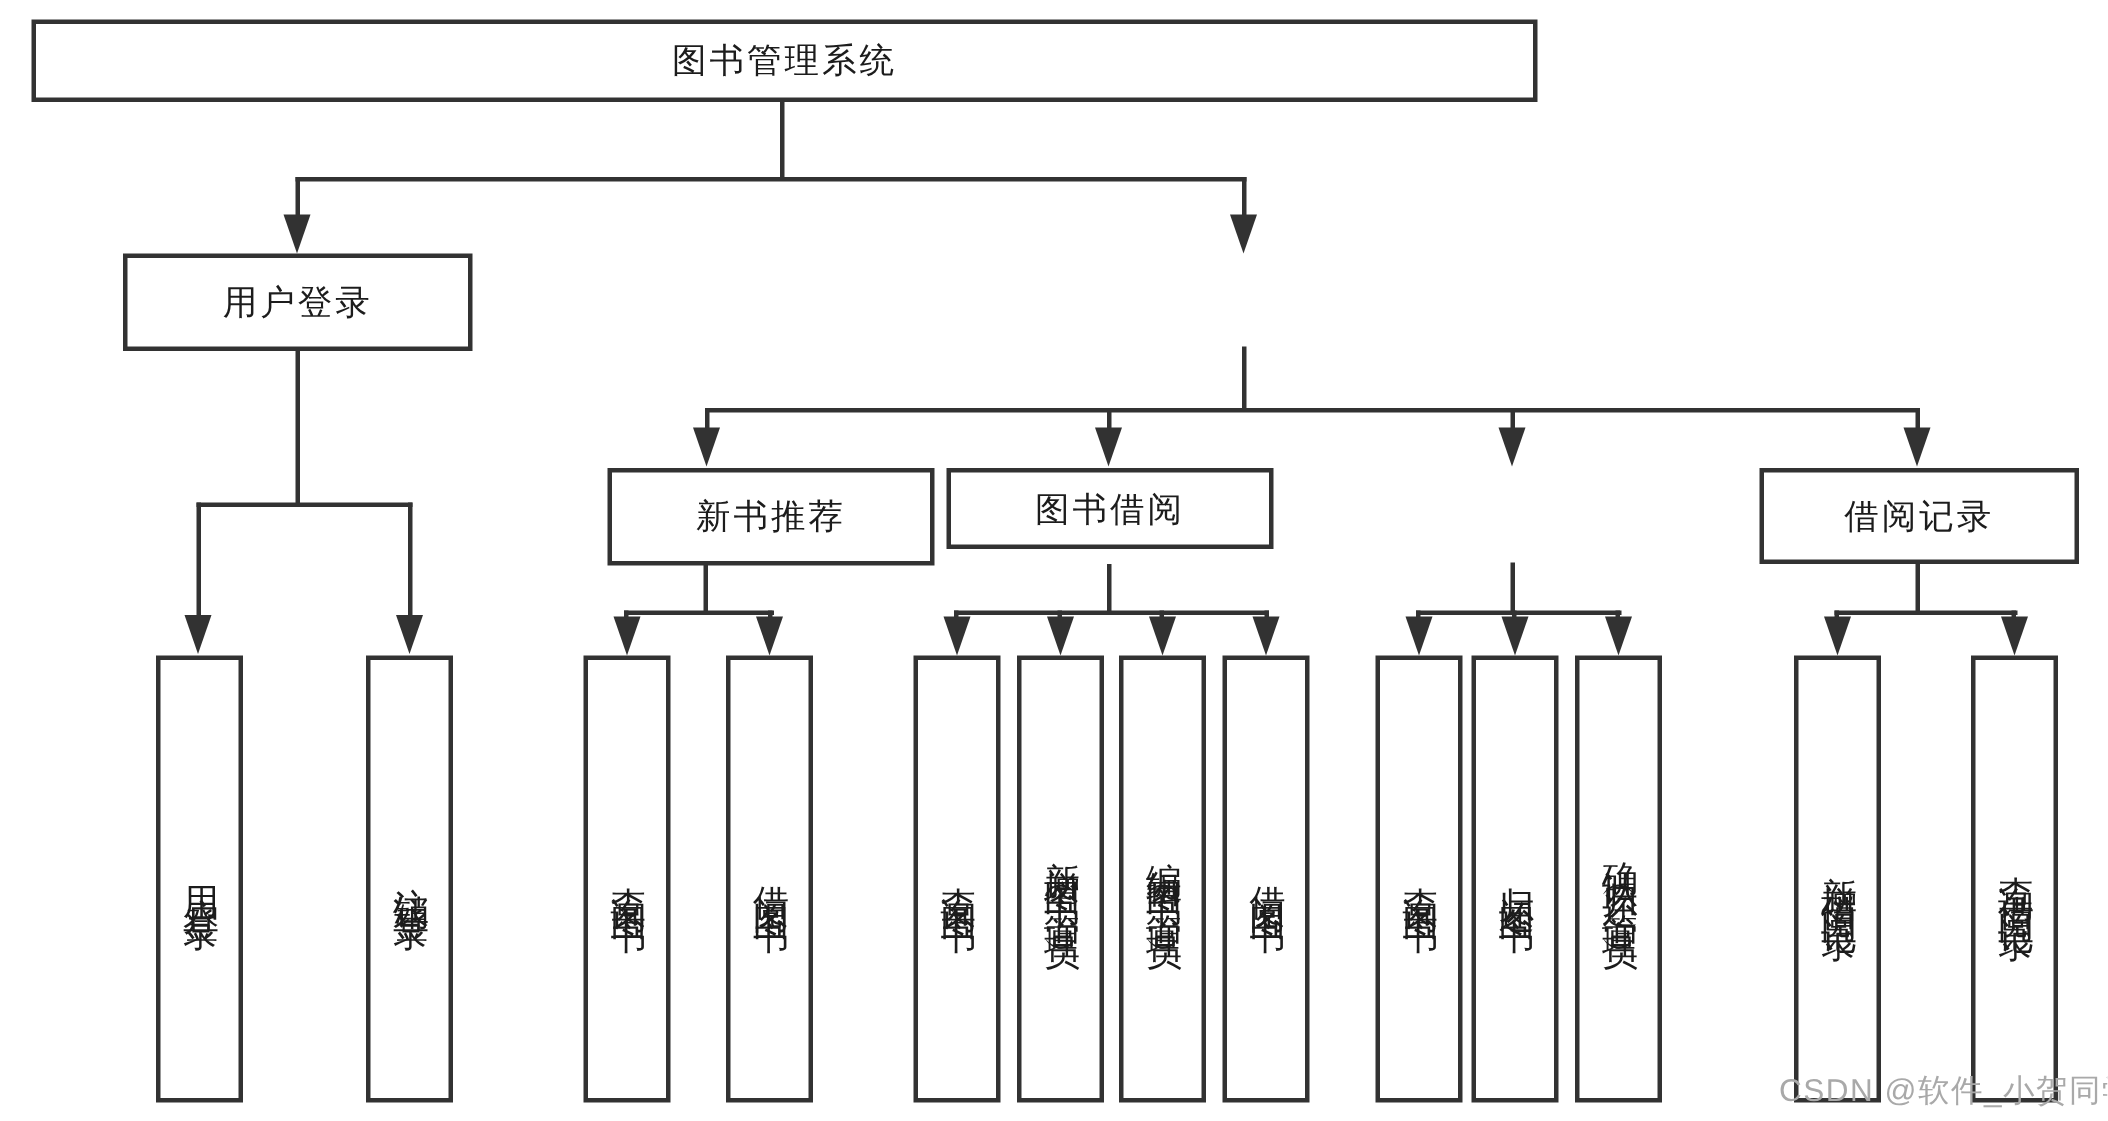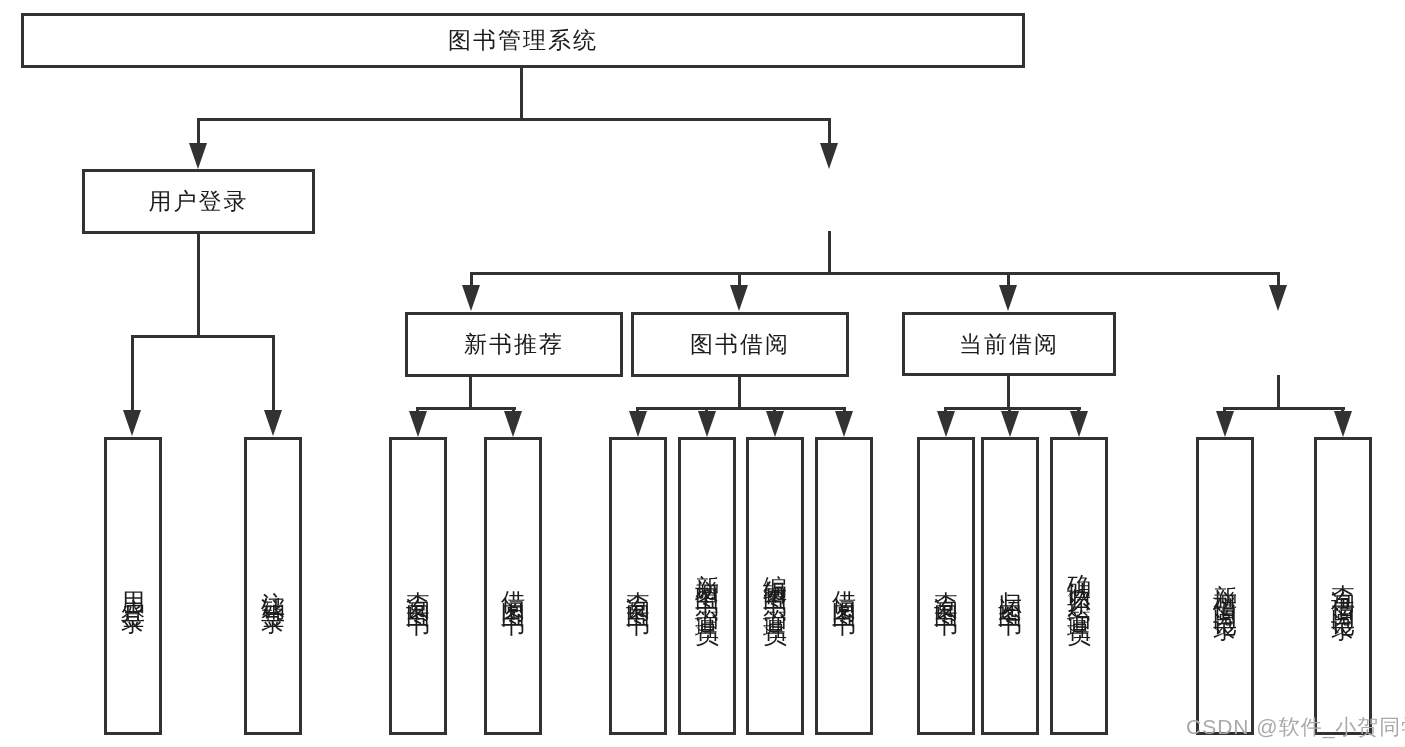--- a/index.html
+++ b/index.html
@@ -35,25 +35,25 @@
     <span>图书管理系统</span>
   </div>
 
   <div class="box hlabel" style="left:82px;top:169px;width:233px;height:65px;">
     <span>用户登录</span>
   </div>
 
   <div class="box hlabel" style="left:362px;top:312px;width:218px;height:65px;margin-left:43px;">
     <span>新书推荐</span>
   </div>
-  <div class="box hlabel" style="left:631px;top:312px;width:218px;height:65px;">
+  <div class="box hlabel" style="left:631px;top:312px;width:218px;height:54px;">
     <span>图书借阅</span>
   </div>
-  <div class="box hlabel" style="left:902px;top:312px;width:214px;height:64px;">
-    <span>当前借阅</span>
+  <div class="box hlabel" style="left:1173px;top:312px;width:213px;height:64px;">
+    <span>借阅记录</span>
   </div>
 
   <div class="box vbox" style="left:104px;top:437px;width:58px;height:298px;">
     <span>用户登录</span>
   </div>
   <div class="box vbox" style="left:244px;top:437px;width:58px;height:298px;">
     <span>注销登录</span>
   </div>
 
   <div class="box vbox" style="left:389px;top:437px;width:58px;height:298px;">

